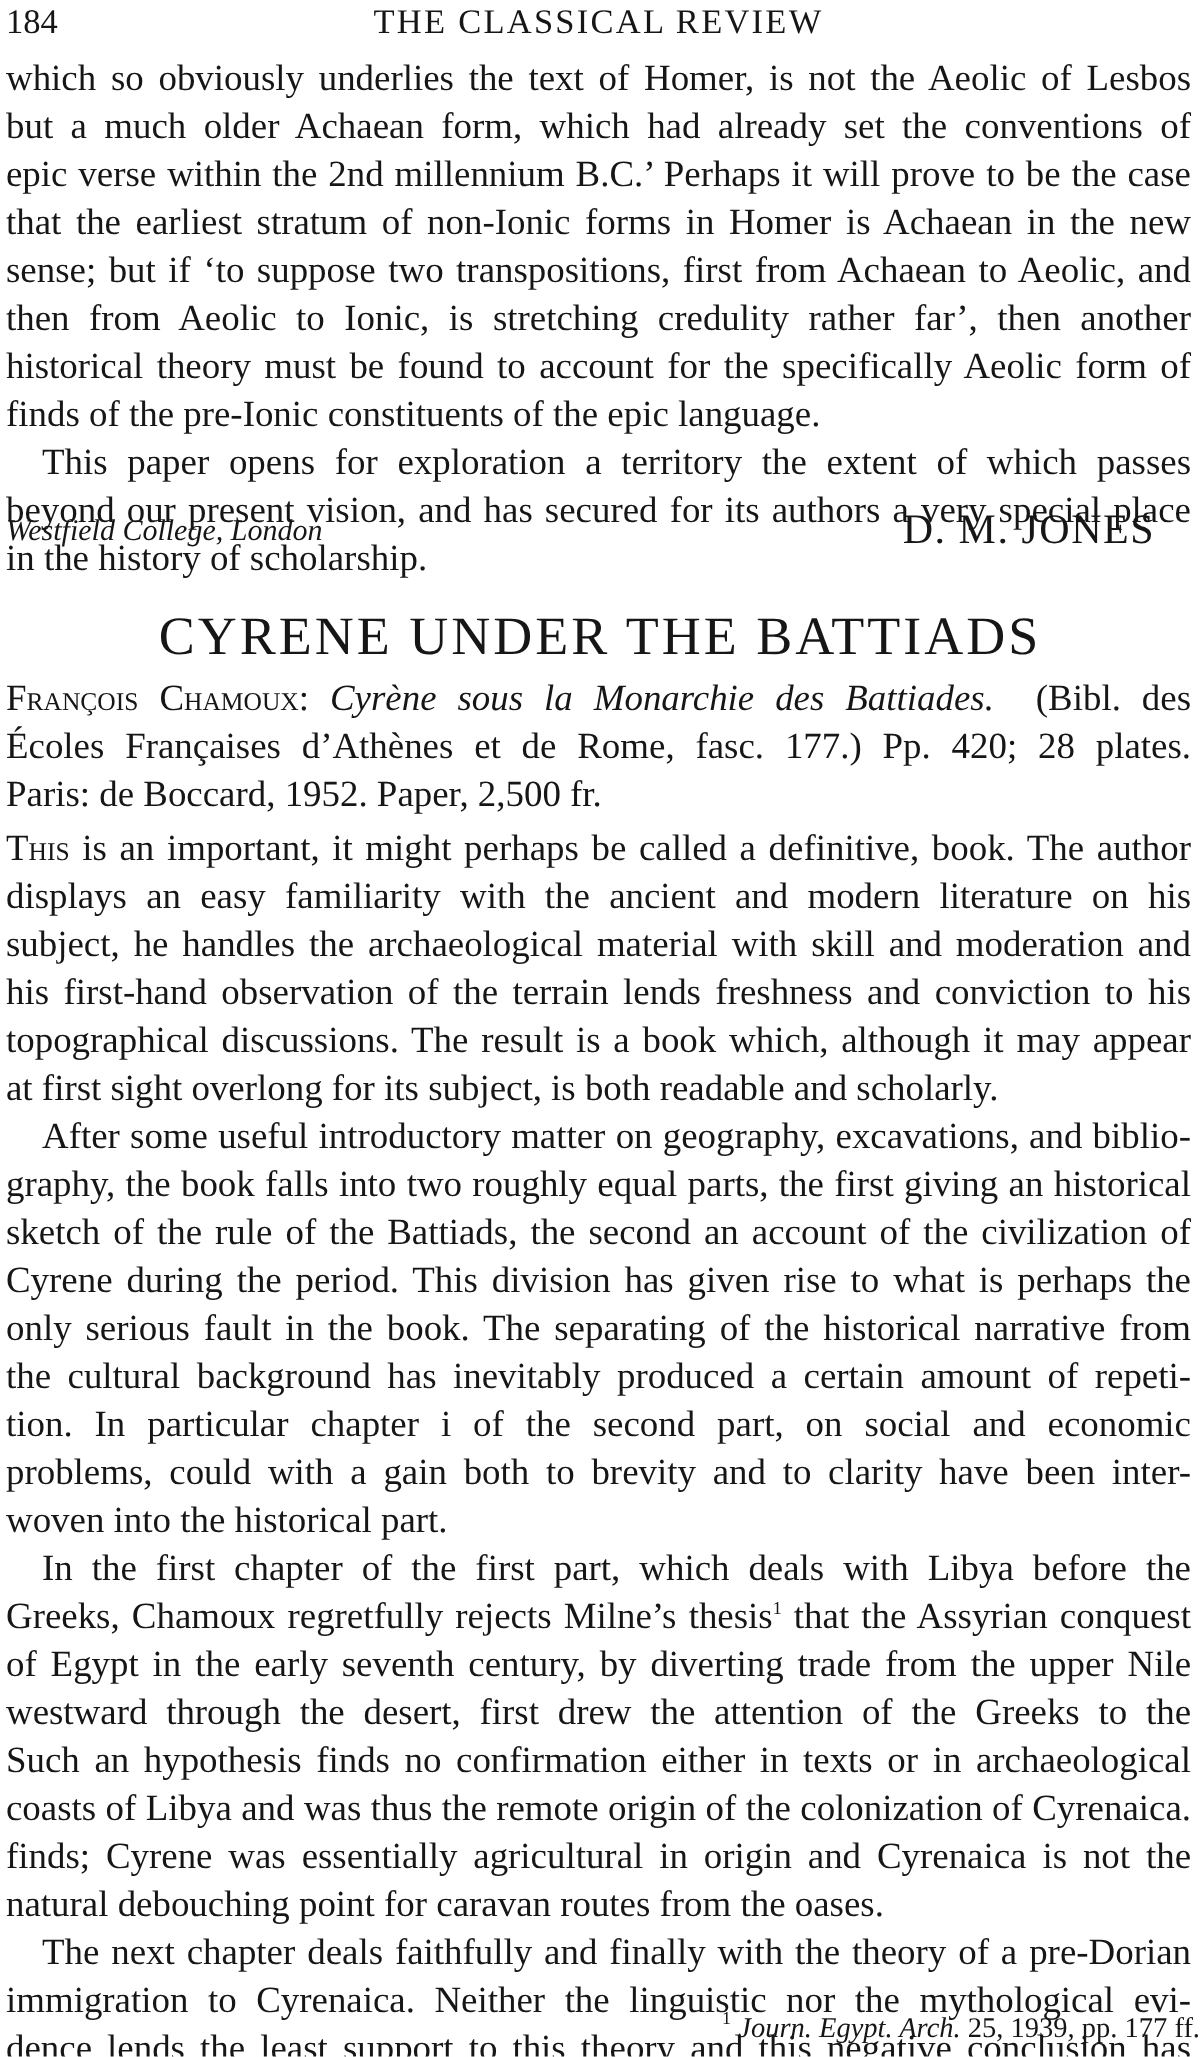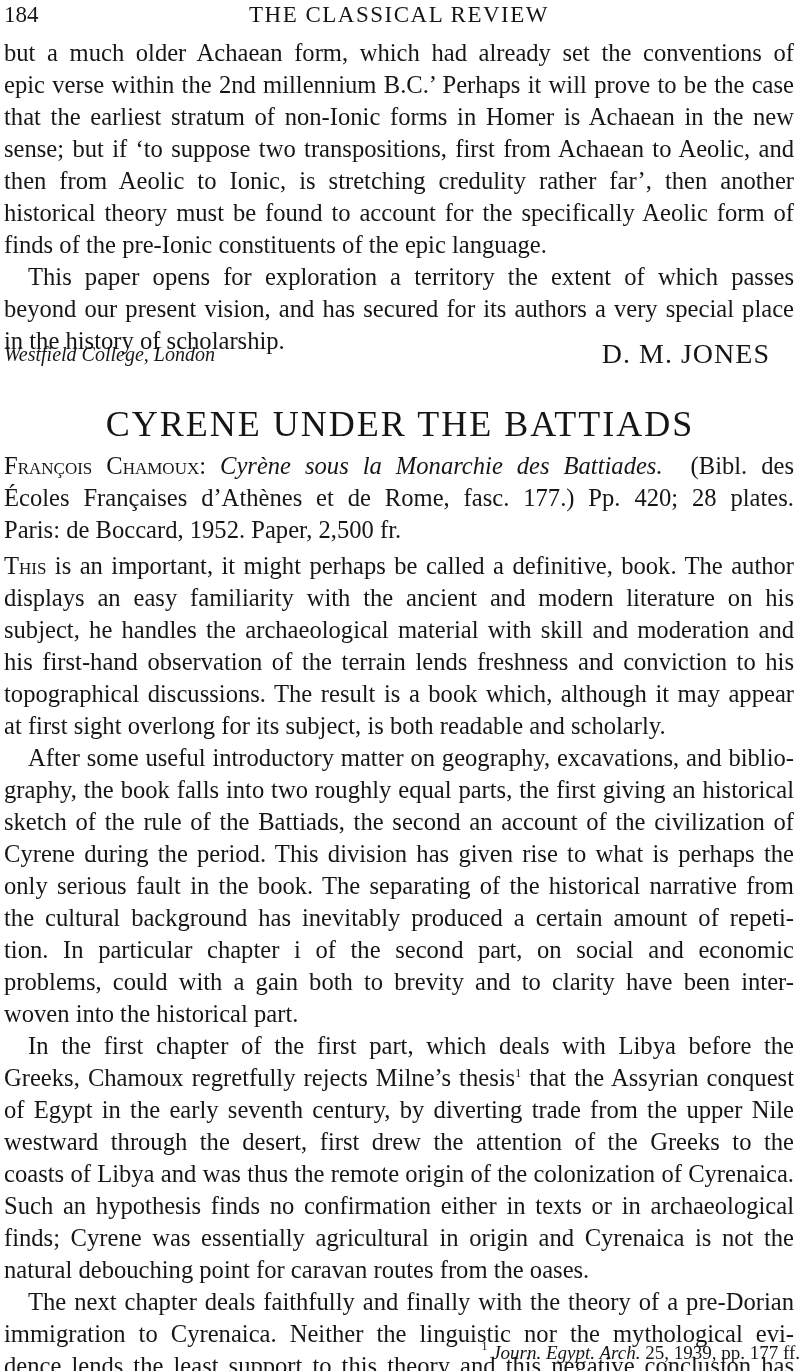--- a/index.html
+++ b/index.html
@@ -30,20 +30,21 @@
 <body>
 
 <div class="page">
 
   <div class="running-head">
     <span class="page-num">184</span>
     <span class="journal">THE CLASSICAL REVIEW</span>
   </div>
 
   <div class="block" style="top:37px;">
+    <span class="line">which so obviously underlies the text of Homer, is not the Aeolic of Lesbos</span>
     <span class="line">but a much older Achaean form, which had already set the conventions of</span>
     <span class="line">epic verse within the 2nd millennium B.C.’ Perhaps it will prove to be the case</span>
     <span class="line">that the earliest stratum of non-Ionic forms in Homer is Achaean in the new</span>
     <span class="line">sense; but if ‘to suppose two transpositions, first from Achaean to Aeolic, and</span>
     <span class="line">then from Aeolic to Ionic, is stretching credulity rather far’, then another</span>
     <span class="line">historical theory must be found to account for the specifically Aeolic form of</span>
     <span class="line last">finds of the pre-Ionic constituents of the epic language.</span>
     <span class="line indent">This paper opens for exploration a territory the extent of which passes</span>
     <span class="line">beyond our present vision, and has secured for its authors a very special place</span>
     <span class="line last">in the history of scholarship.</span>
@@ -77,22 +78,22 @@
     <span class="line">only serious fault in the book. The separating of the historical narrative from</span>
     <span class="line">the cultural background has inevitably produced a certain amount of repeti-</span>
     <span class="line">tion. In particular chapter i of the second part, on social and economic</span>
     <span class="line">problems, could with a gain both to brevity and to clarity have been inter-</span>
     <span class="line last">woven into the historical part.</span>
 
     <span class="line indent">In the first chapter of the first part, which deals with Libya before the</span>
     <span class="line"><span>Greeks, Chamoux regretfully rejects Milne’s thesis</span><sup>1</sup><span> that the Assyrian conquest</span></span>
     <span class="line">of Egypt in the early seventh century, by diverting trade from the upper Nile</span>
     <span class="line">westward through the desert, first drew the attention of the Greeks to the</span>
+    <span class="line">Such an hypothesis finds no confirmation either in texts or in archaeological</span>
     <span class="line">coasts of Libya and was thus the remote origin of the colonization of Cyrenaica.</span>
-    <span class="line">Such an hypothesis finds no confirmation either in texts or in archaeological</span>
     <span class="line">finds; Cyrene was essentially agricultural in origin and Cyrenaica is not the</span>
     <span class="line last">natural debouching point for caravan routes from the oases.</span>
 
     <span class="line indent">The next chapter deals faithfully and finally with the theory of a pre-Dorian</span>
     <span class="line">immigration to Cyrenaica. Neither the linguistic nor the mythological evi-</span>
     <span class="line">dence lends the least support to this theory and this negative conclusion has</span>
 
   </div>
 
   <div class="footnote">

